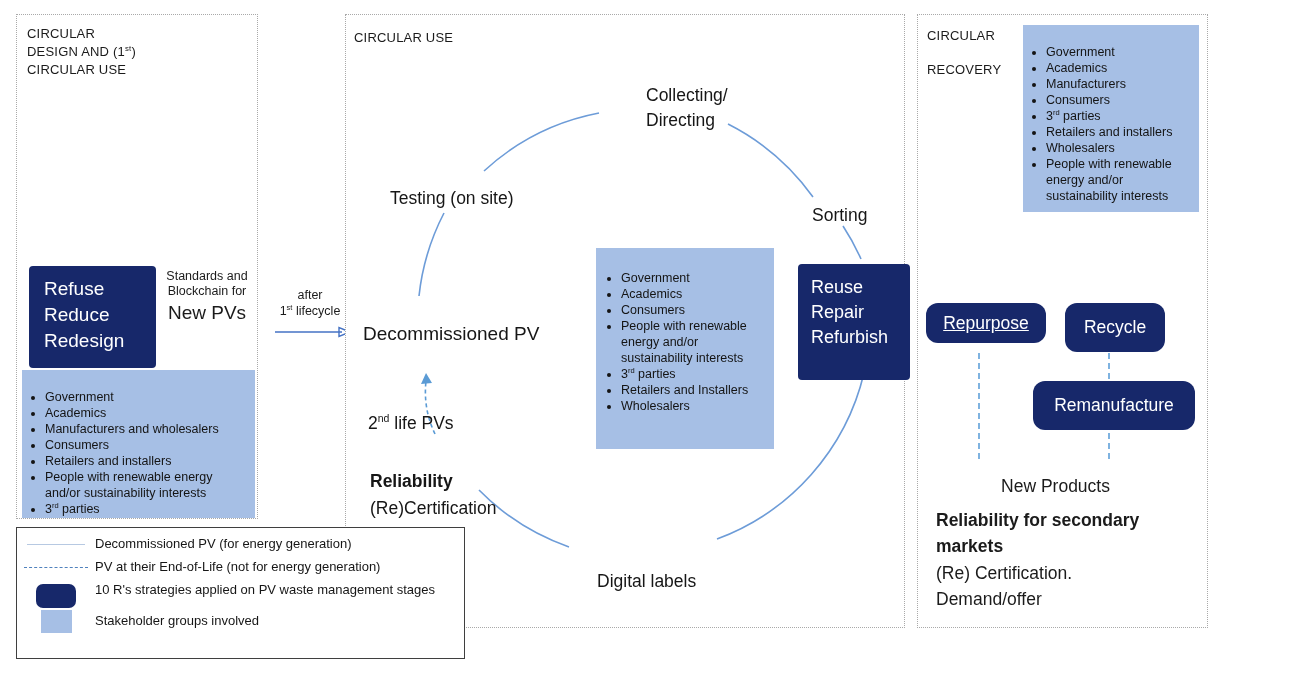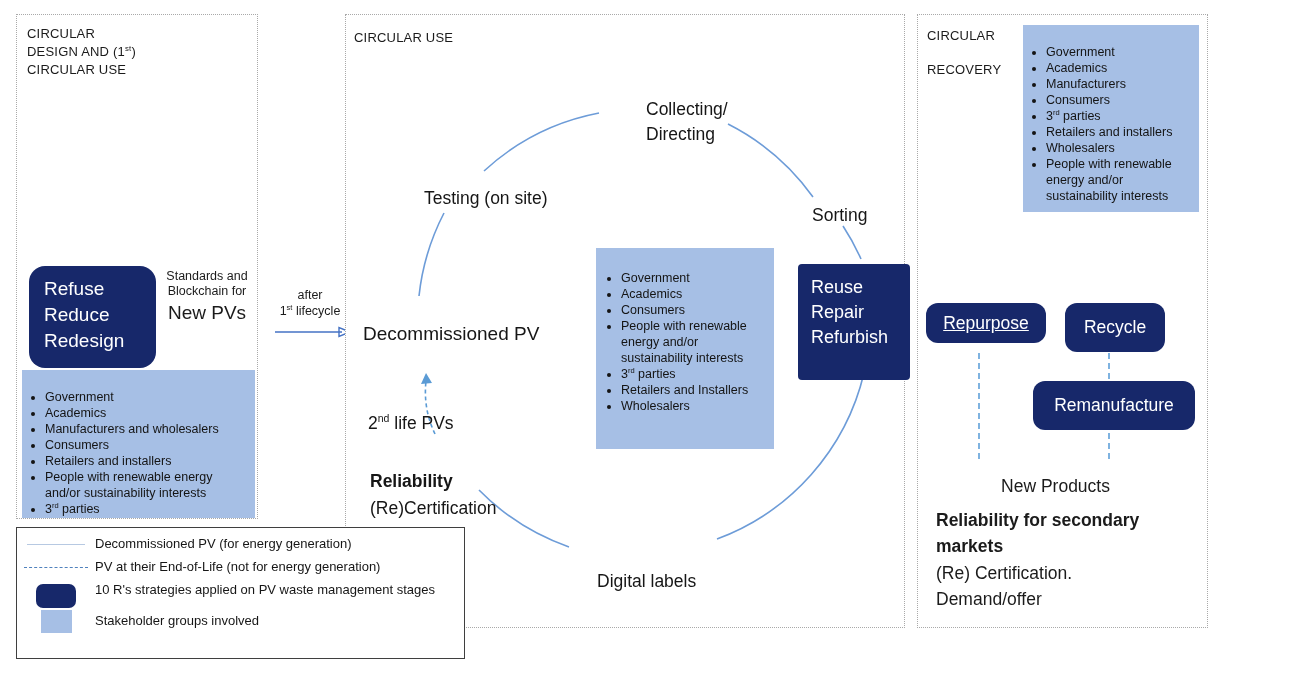--- a/index.html
+++ b/index.html
@@ -2,21 +2,21 @@
 <html><head>
 <meta charset="utf-8">
 <style>
   * { box-sizing: border-box; margin: 0; padding: 0; }
   html,body { width:1296px; height:680px; background:#ffffff; font-family:"Liberation Sans", sans-serif; color:#1b1b1b; }
   #stage { position:relative; width:1296px; height:680px; background:#fff; overflow:hidden; }
 
   .panel { position:absolute; border:1px dotted #a9a9a9; background:#fff; }
   .panel-title { font-size:13px; line-height:1.4; color:#1b1b1b; letter-spacing:.2px; }
 
-  .navy-box { position:absolute; background:#17286A; color:#ffffff; border-radius:16px; }
+  .navy-box { position:absolute; background:#17286A; color:#ffffff; border-radius:4px; }
   .navy-box .bl { font-size:19px; line-height:1.38; }
   .light-box { position:absolute; background:#A6BFE5; }
   .light-box ul { list-style:disc; padding-left:17px;margin-top:13px; }
   .light-box li { font-size:12.5px; line-height:1.28; color:#141414; }
   sup { font-size:0.6em; vertical-align:super; line-height:0; }
 
   .stage-label { position:absolute; font-size:17.5px; color:#161616; white-space:nowrap; }
   .svg-layer { position:absolute; left:0; top:0; pointer-events:none; }
 
   
@@ -32,22 +32,22 @@
   #transition { position:absolute; left:270px; top:287px; width:80px; text-align:center; font-size:12.5px; line-height:1.3; }
   #transition-arrow { position:absolute; left:272px; top:325px; }
 
   
   #center-panel { left:345px; top:14px; width:560px; height:614px; }
   #center-title { position:absolute; left:8px; top:14px; }
   #center-stakeholders { left:250px; top:233px; width:178px; height:201px; padding:9px 4px 4px 8px; }
   #reuse-box { left:452px; top:249px; width:112px; height:116px; padding:11px 0 0 13px; border-radius:4px; }
   #reuse-box .bl { font-size:18px; line-height:1.4; }
 
-  #lbl-collecting { left:300px; top:68px; line-height:1.45;margin-top:14px; }
-  #lbl-testing { left:78px; top:173px; }
+  #lbl-collecting { left:300px; top:68px; line-height:1.45; }
+  #lbl-testing { left:44px; top:173px; }
   #lbl-sorting { left:466px; top:190px; }
   #lbl-decommissioned { left:17px; top:308px; font-size:19px; }
   #lbl-secondlife { left:22px; top:398px; }
   #lbl-reliability { left:24px; top:453px; line-height:1.55; }
   #lbl-reliability .b1 { font-weight:bold; }
   #lbl-digital { left:251px; top:556px; }
 
   
   #right-panel { left:917px; top:14px; width:291px; height:614px; }
   #right-title-1 { position:absolute; left:9px; top:12px; }

